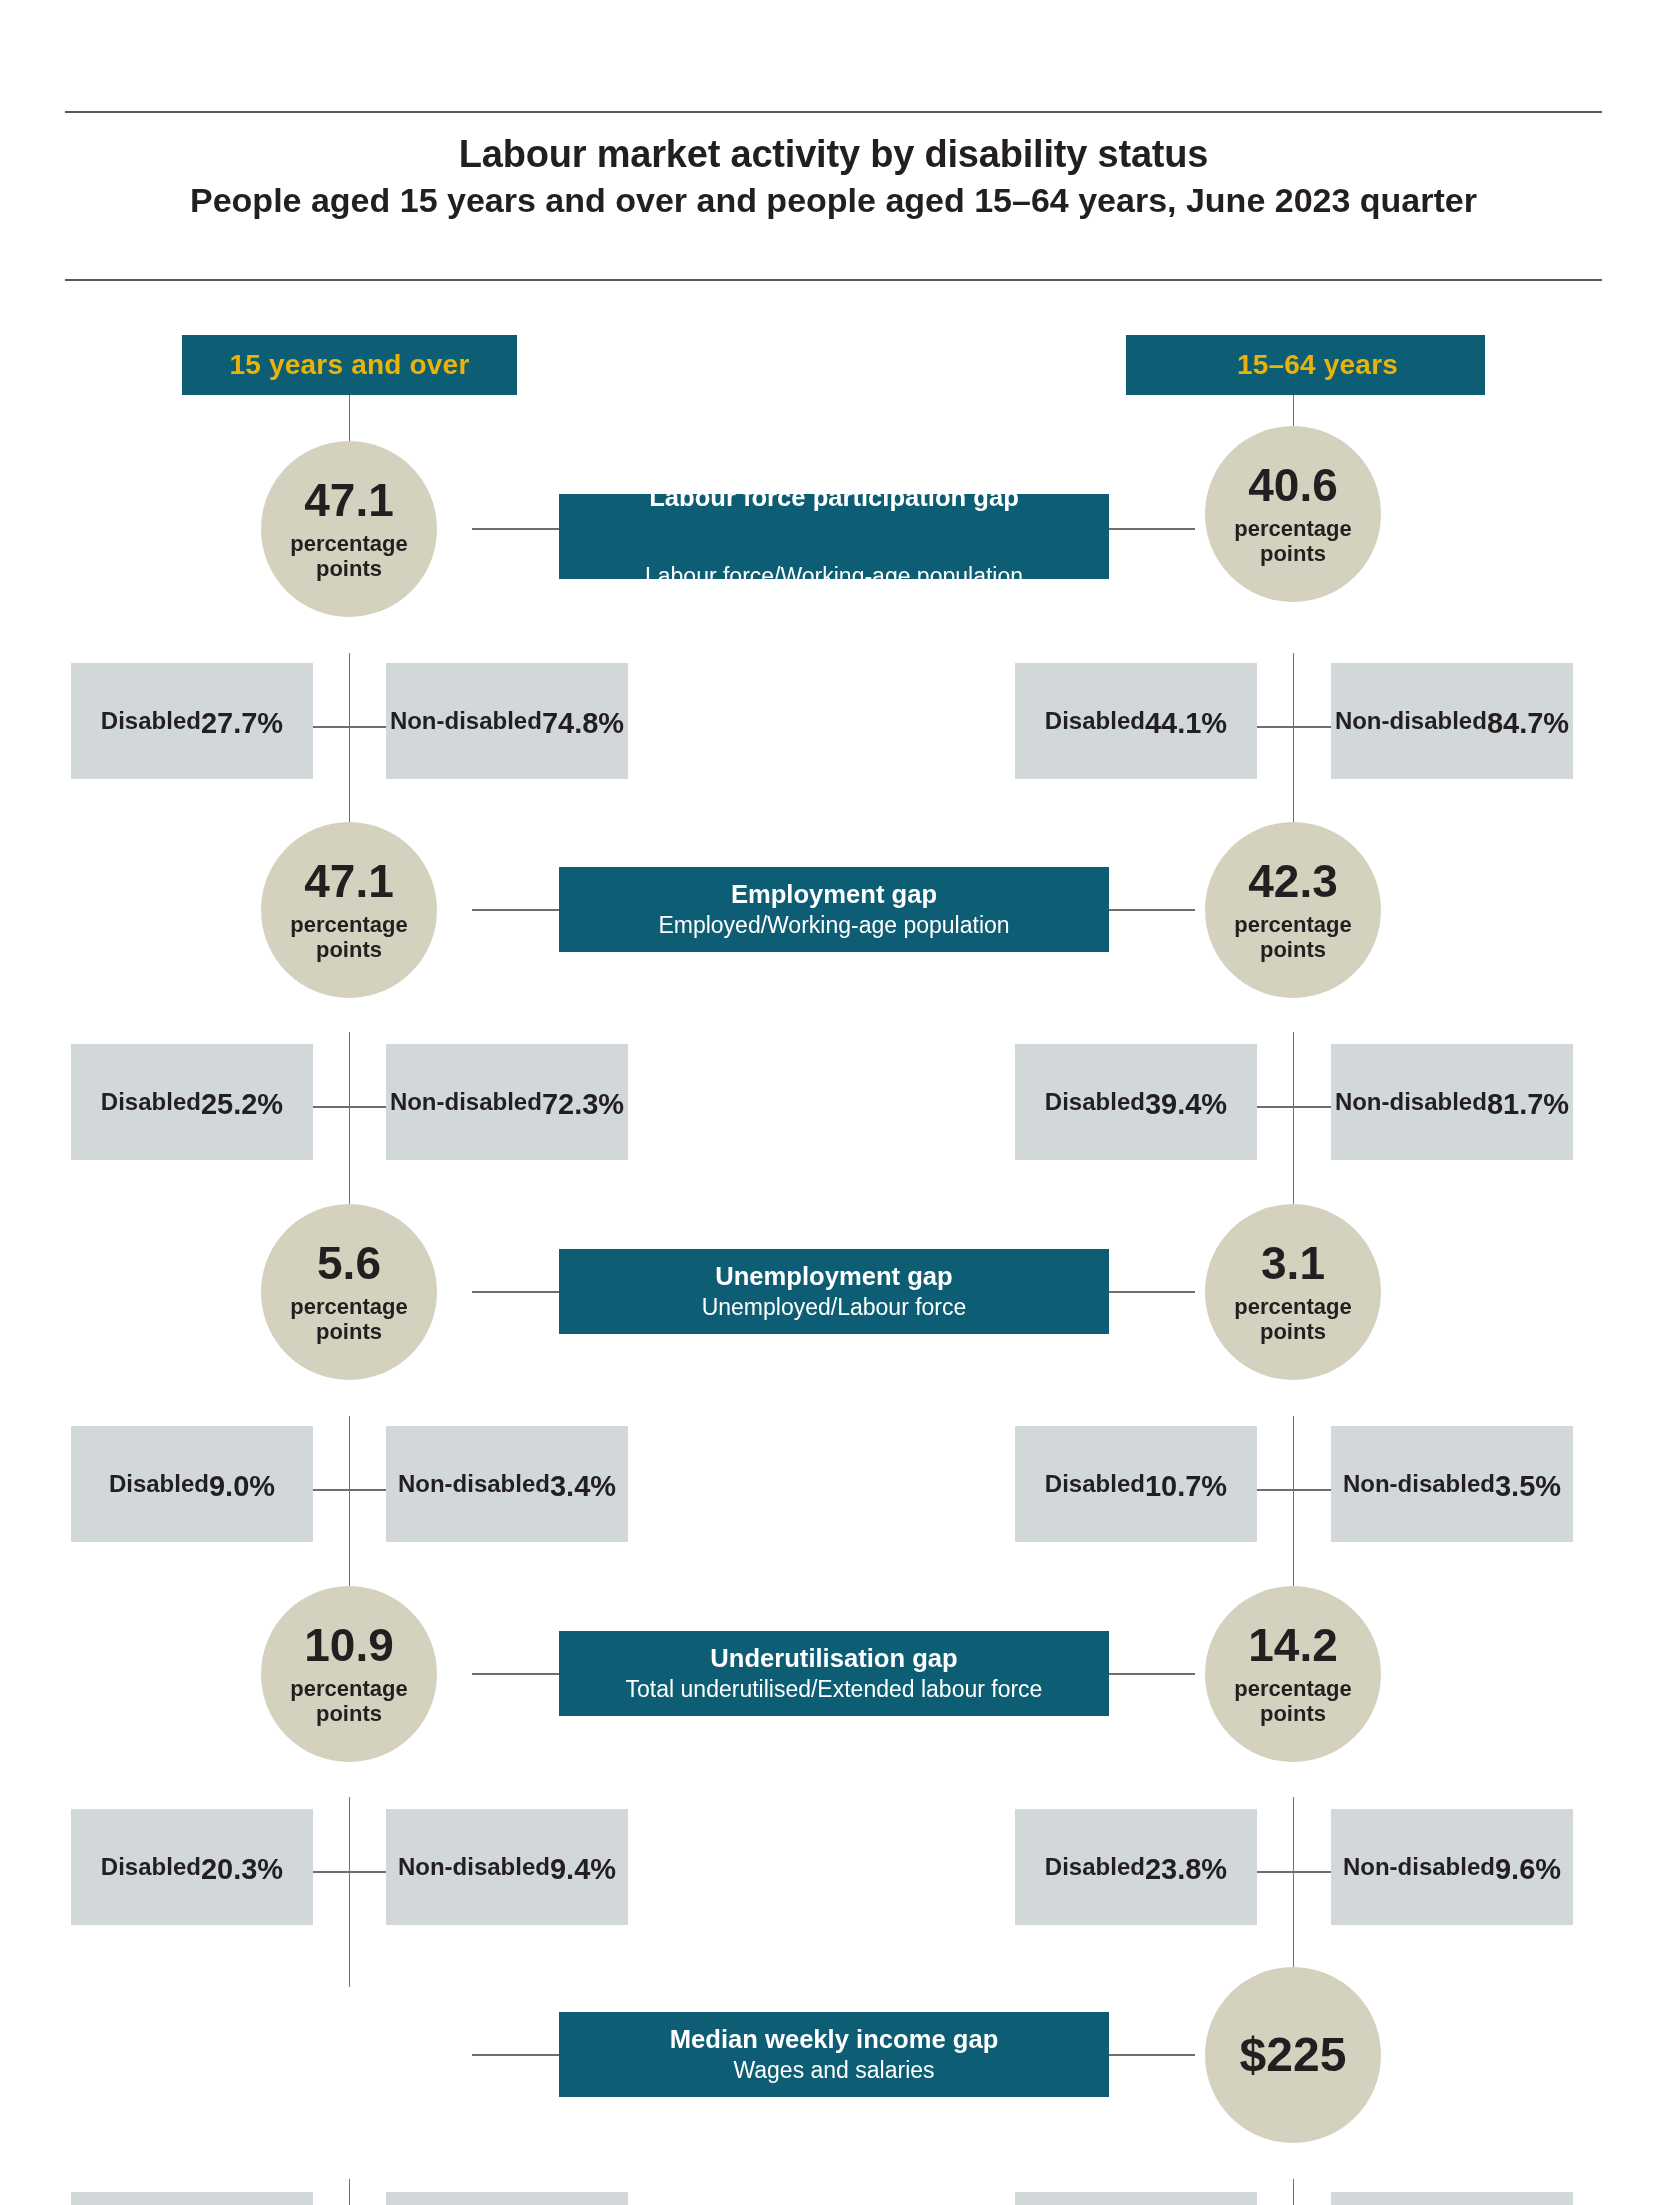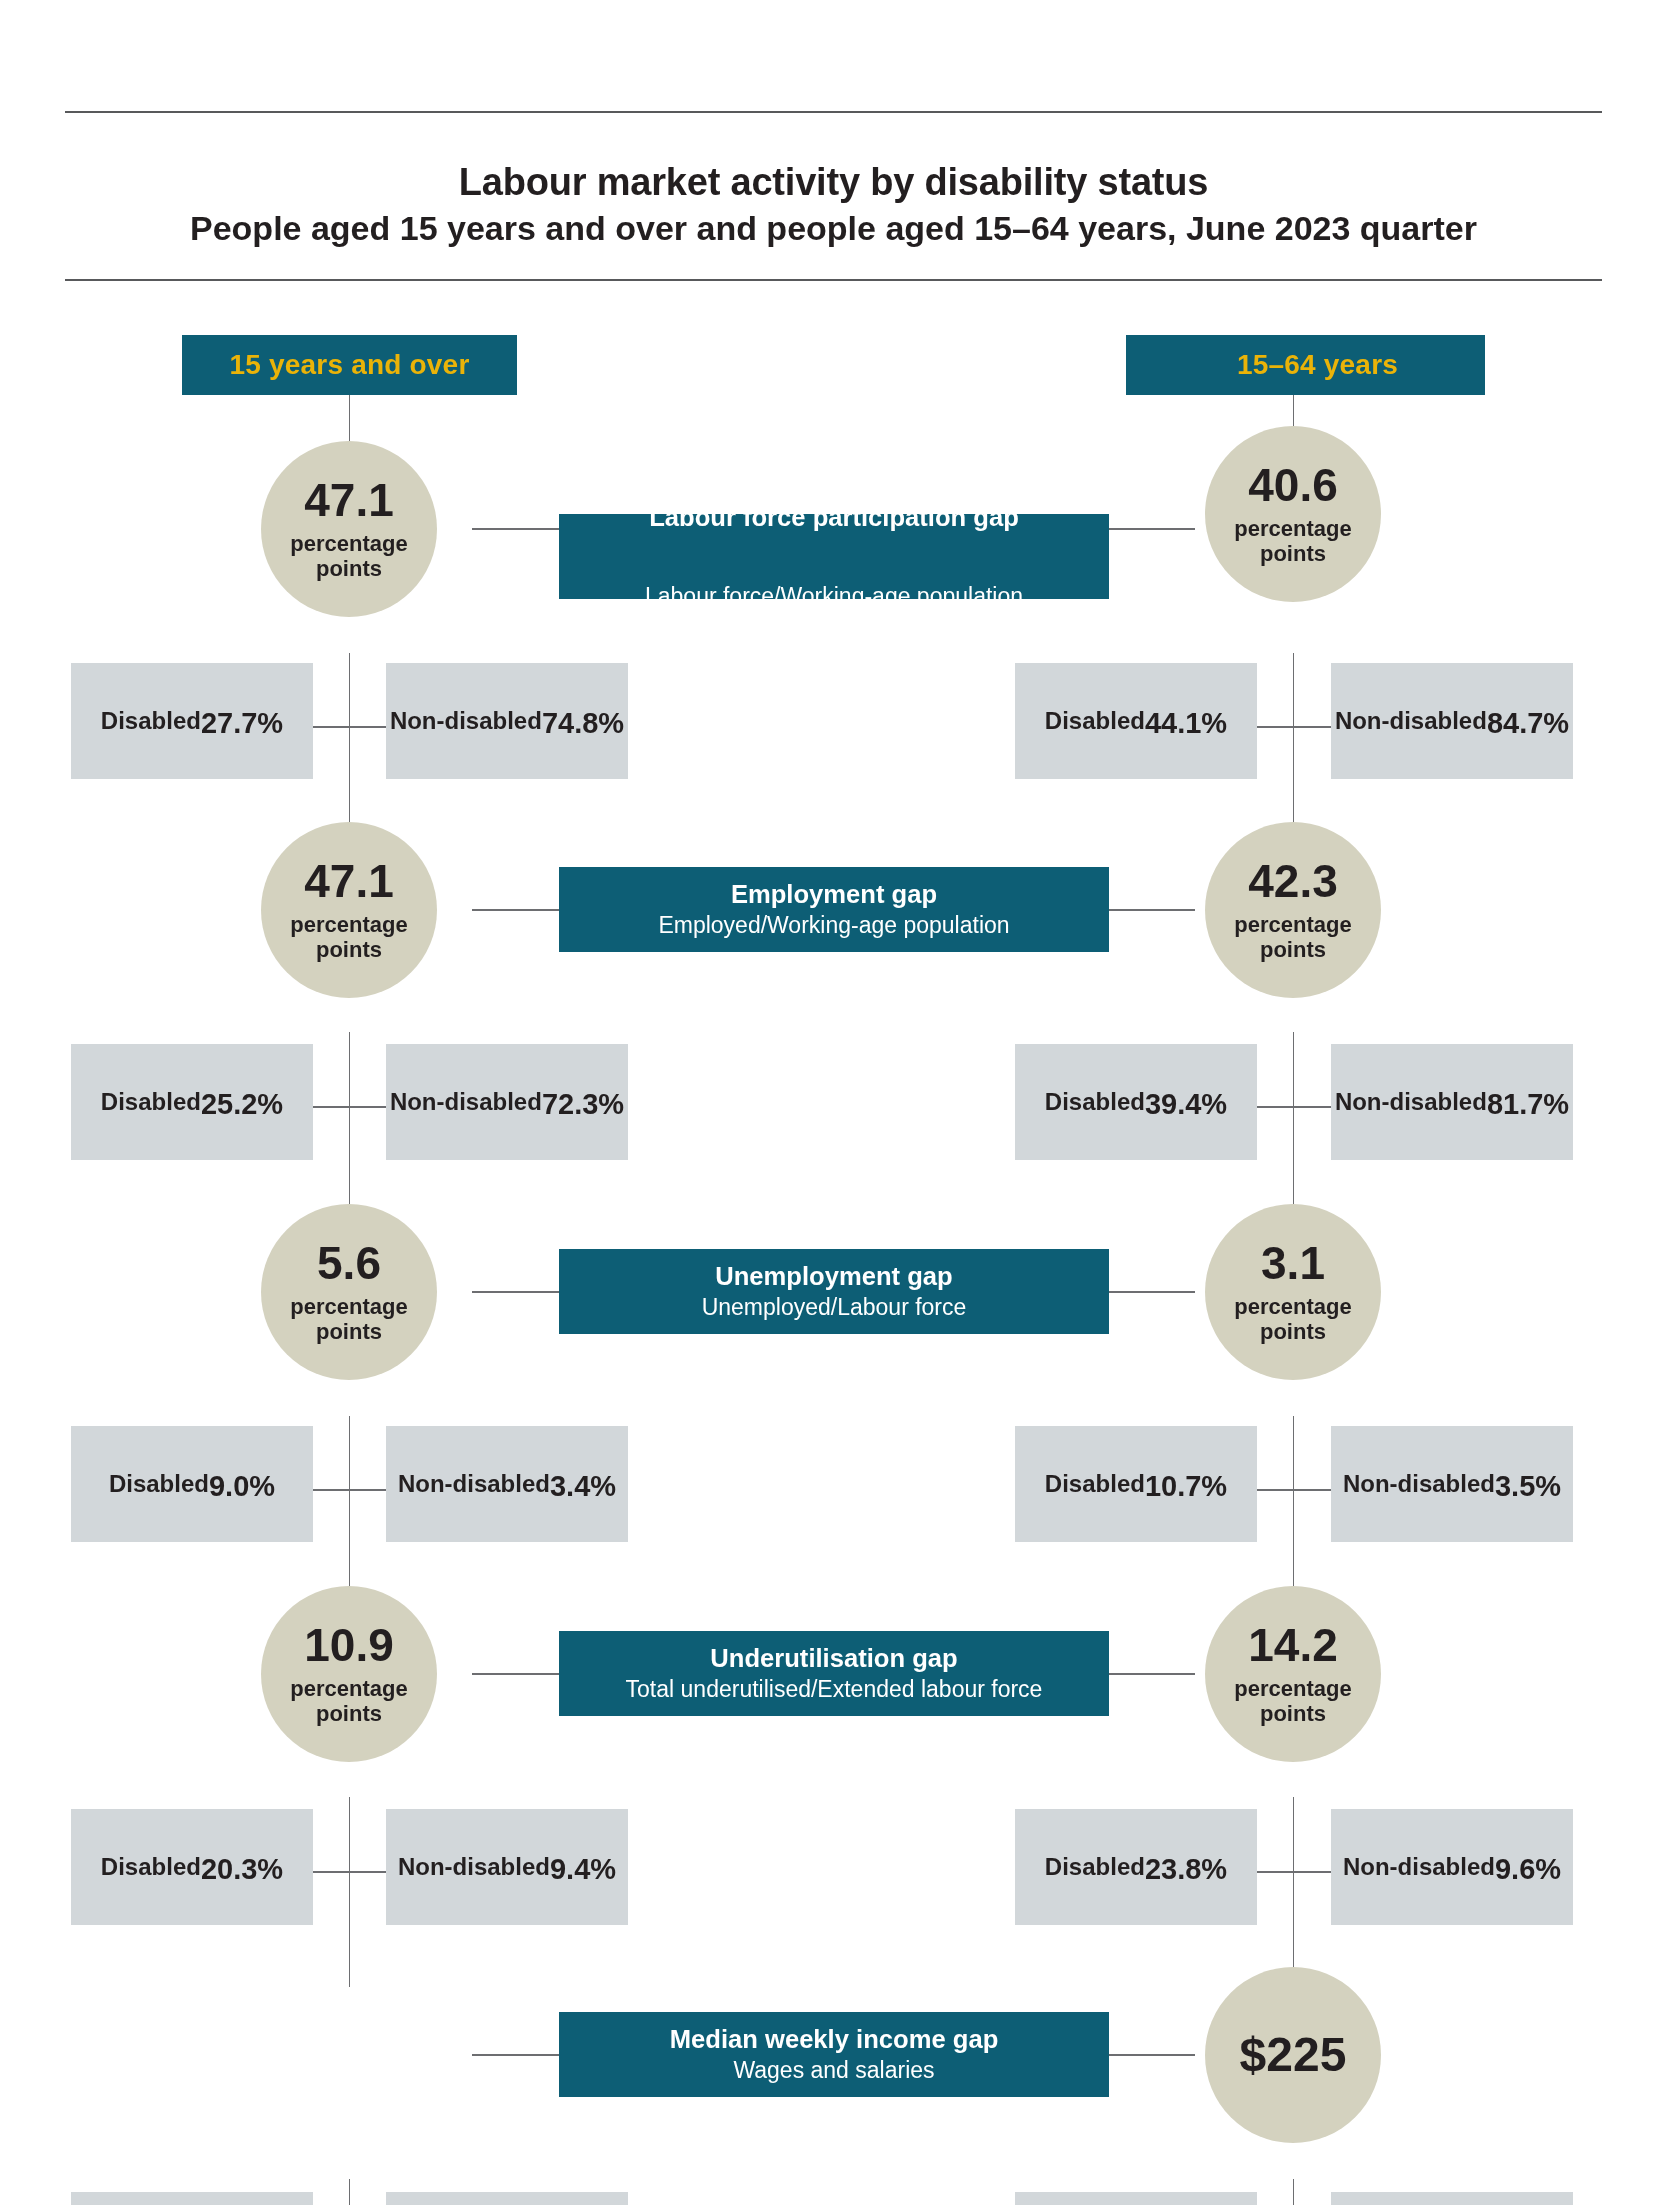--- a/index.html
+++ b/index.html
@@ -26,21 +26,20 @@
   }
   .rule.top { top: 111px; }
   .rule.bottom { top: 279px; }
 
   .title-block {
     position: absolute;
     left: 65px;
     top: 132px;
     width: 1537px;
     text-align: center;
-    margin-top: 28px;
   }
   .title-main {
     font-size: 38px;
     font-weight: bold;
     letter-spacing: -0.2px;
     line-height: 1.18;
     color: #231f20;
   }
   .title-sub {
     font-size: 34px;
@@ -212,21 +211,21 @@
   <div class="hline" style="left:1235px; top:726px; width:119px;"></div>
 
   <div class="circle" style="left:261px; top:441px;">
     <div class="big">47.1</div>
     <div class="unit">
       <span>percentage</span><br>
       <span>points</span>
     </div>
   </div>
 
-  <div class="gap-label" style="top:514px;gap:48px;">
+  <div class="gap-label" style="top:494px;gap:48px;">
     <div class="l1">Labour force participation gap</div>
     <div class="l2">Labour force/Working-age population</div>
   </div>
 
   <div class="circle" style="left:1205px; top:426px;">
     <div class="big">40.6</div>
     <div class="unit">
       <span>percentage</span><br>
       <span>points</span>
     </div>

